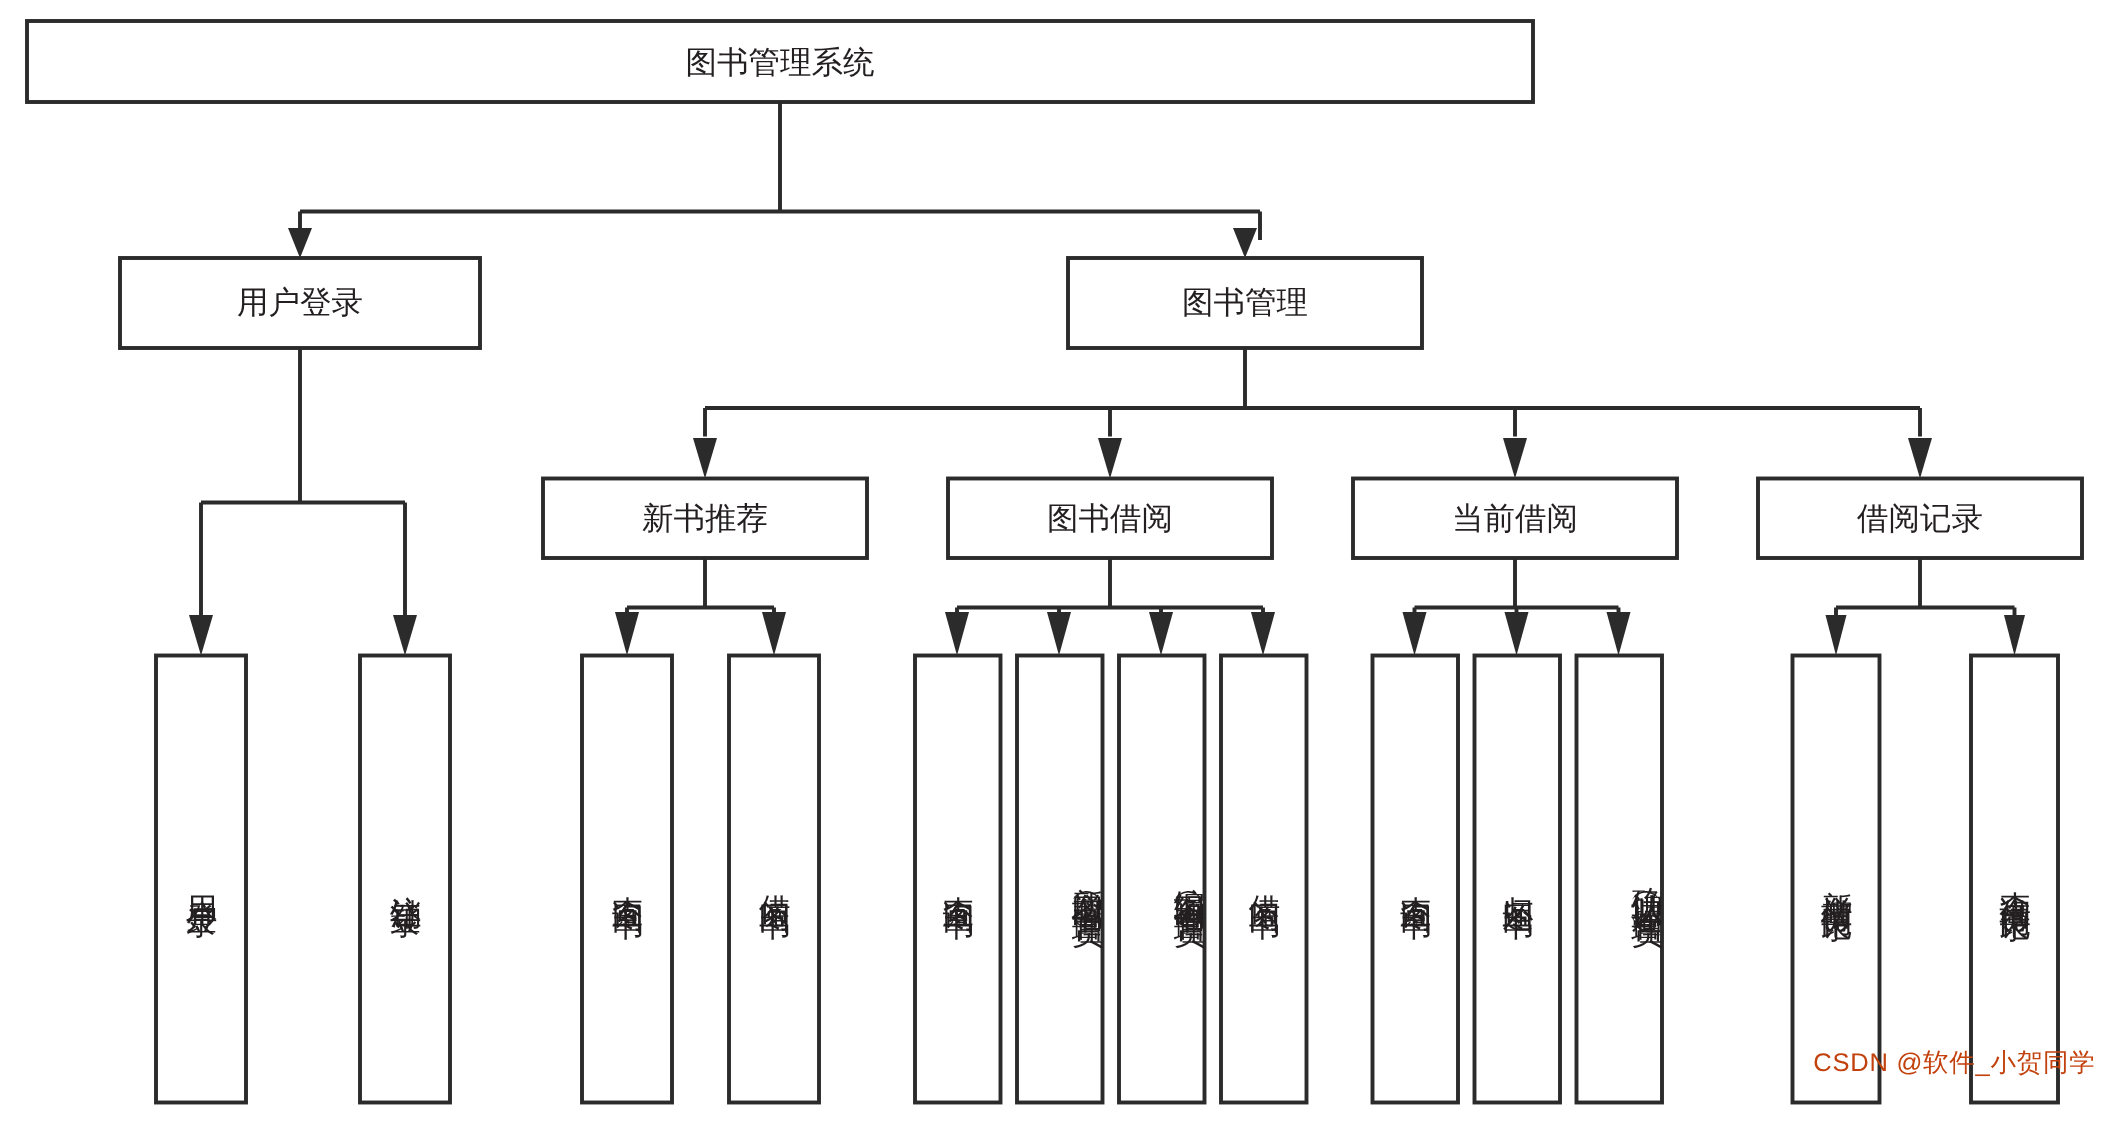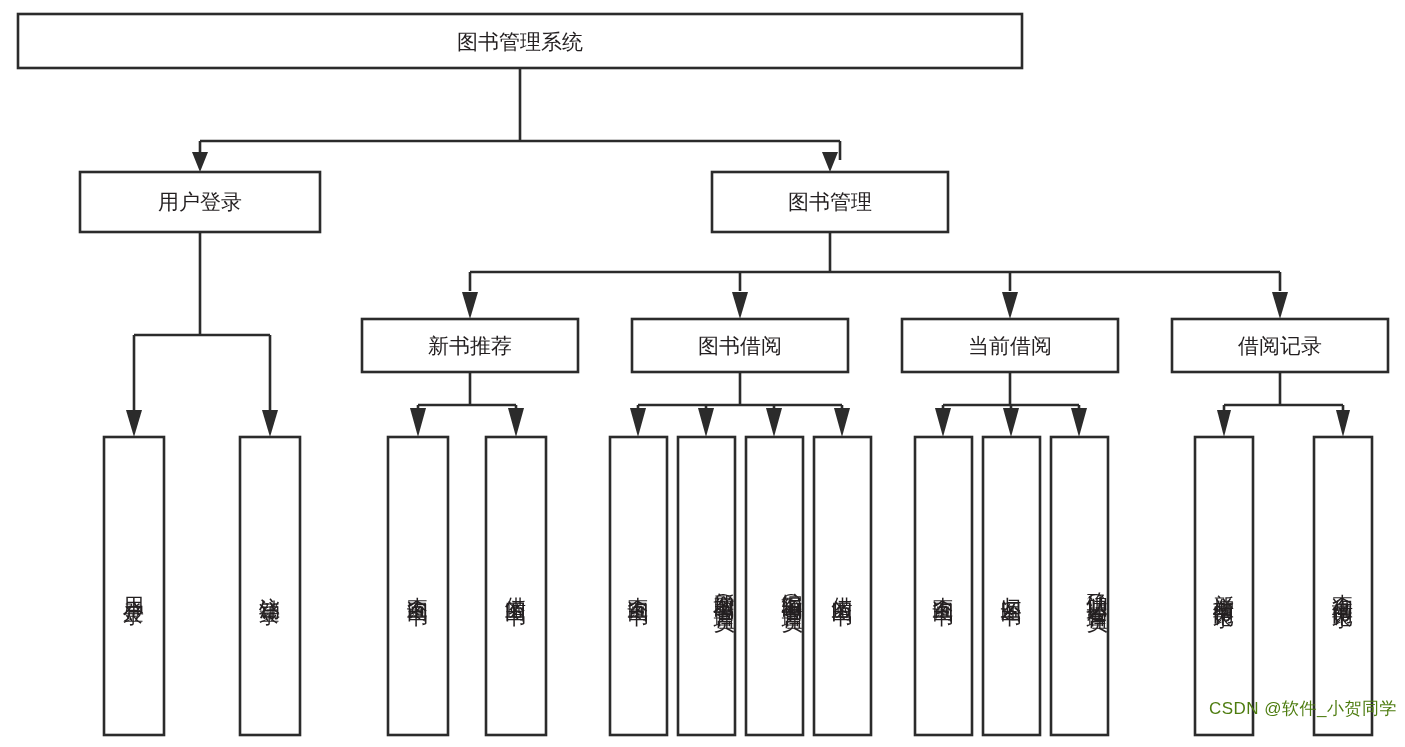--- a/index.html
+++ b/index.html
@@ -62,21 +62,21 @@
     align-items: center;
     justify-content: center;
     text-align: center;
     white-space: nowrap;
     pointer-events: none;
   }
   .watermark {
     position: absolute;
     right: 8px;
     bottom: 6px;
-    color: #4d7c0f;
+    color: #c2410c;
     font-size: 17px;
     font-family: "Liberation Sans", "DejaVu Sans", sans-serif;
     letter-spacing: 0.5px;
     white-space: nowrap;
   }
 </style>
 </head>
 <body>
 
 <div id="diagram-root">

